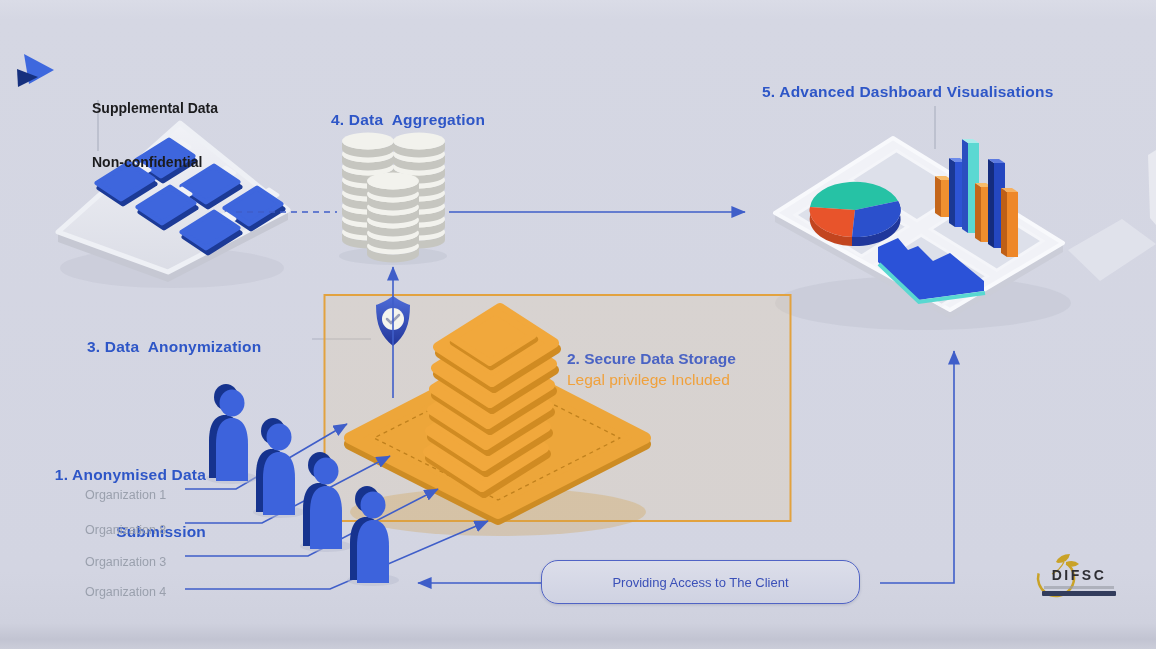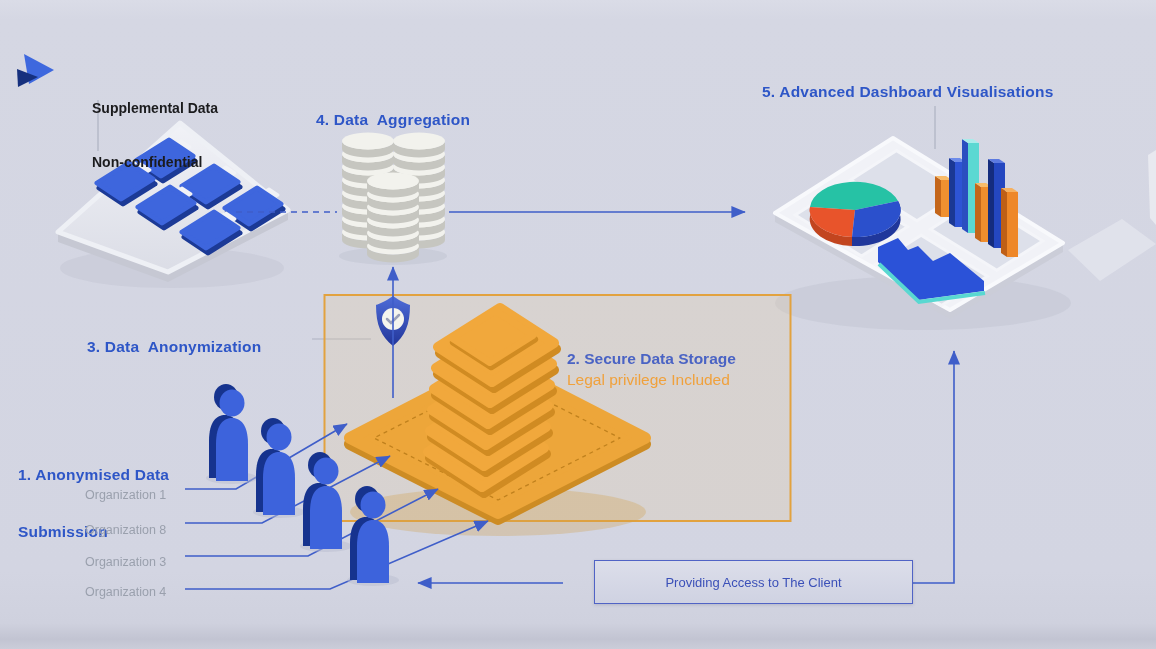--- a/index.html
+++ b/index.html
@@ -6,22 +6,22 @@
   .stage{position:relative;width:1156px;height:649px;overflow:hidden;
     background:linear-gradient(180deg,#dadce7 0%,#d5d7e3 3%,#d3d5e2 88%,#cfd1de 96%,#c2c4d2 98.5%,#cbcdd9 100%);
     font-family:"Liberation Sans",sans-serif;}
   .abs{position:absolute}
   svg{display:block}
   .h{font-weight:bold;color:#2e56c7;font-size:15.5px;line-height:19px;white-space:pre;letter-spacing:.2px}
   .h-black{font-weight:bold;color:#1b1b1d;font-size:14px;line-height:18px;white-space:pre}
   .h-step2{font-weight:bold;color:#4a63c4;font-size:15.5px;line-height:19px;white-space:pre}
   .h-orange{font-weight:normal;color:#f0a13c;font-size:15.5px;line-height:19px;white-space:pre}
   .org{color:#9aa0ad;font-size:12.5px;line-height:15px;white-space:pre}
-  .centered{text-align:left}
-  .access-btn{left:594px;top:560px;width:317px;height:42px;border:1.5px solid #5063c5;border-radius:0;
+  .centered{text-align:right}
+  .access-btn{left:541px;top:560px;width:317px;height:42px;border:1.5px solid #5063c5;border-radius:17px;
     background:linear-gradient(180deg,#dcdeea 0%,#cfd2e2 100%);display:flex;align-items:center;justify-content:center;
     color:#3b50b8;font-size:13px;box-shadow:0 1px 3px rgba(40,50,90,.18);cursor:pointer}
   .logo{left:1026px;top:550px;width:106px;height:62px}
   .logo .word{position:absolute;left:14px;top:17px;width:78px;text-align:center;font-weight:bold;font-size:14px;
     letter-spacing:2.5px;color:#2e2e33}
   .logo .tiny-row{position:absolute;left:18px;top:36px;width:70px;height:2.5px;background:#9b9ea8;opacity:.65}
   .logo .bar{position:absolute;left:16px;top:41px;width:74px;height:5px;background:#323c5c;border-radius:1px}
 </style>
 </head>
 <body>
@@ -205,21 +205,21 @@
     <use href="#person" transform="translate(326,473)"></use>
     <use href="#person" transform="translate(373,507)"></use>
   </g>
 </svg>
 
   <div class="abs h-black" style="left:92px;top:63px">
     <div>Supplemental Data</div>
     <div>Non-confidential</div>
   </div>
 
-  <div class="abs h" style="left:316px;top:110px">4. Data  Aggregation</div>
+  <div class="abs h" style="left:331px;top:110px">4. Data  Aggregation</div>
 
   <div class="abs h" style="left:762px;top:82px">5. Advanced Dashboard Visualisations</div>
 
   <div class="abs h-step2" style="left:567px;top:349px">2. Secure Data Storage</div>
   <div class="abs h-orange" style="left:567px;top:370px">Legal privilege Included</div>
 
   <div class="abs h" style="left:87px;top:337px">3. Data  Anonymization</div>
 
   <div class="abs h centered" style="left:18px;top:427px;width:188px">
     <div>1. Anonymised Data</div>
@@ -228,14 +228,25 @@
 
   <div class="abs org" style="left:85px;top:488px">Organization 1</div>
   <div class="abs org" style="left:85px;top:523px">Organization 8</div>
   <div class="abs org" style="left:85px;top:555px">Organization 3</div>
   <div class="abs org" style="left:85px;top:585px">Organization 4</div>
 
   <div class="abs access-btn">
     <span>Providing Access to The Client</span>
   </div>
 
+  <div class="abs logo">
+    <svg class="abs" style="left:4px;top:0" width="56" height="52" viewBox="0 0 56 52">
+      <circle cx="26" cy="28" r="18" fill="none" stroke="#c9a227" stroke-width="2.5" stroke-dasharray="78 36" transform="rotate(-55 26 28)"></circle>
+      <path d="M26,12 q4,-8 14,-8 q-2,9 -12,9 z" fill="#c9a227"></path>
+      <path d="M36,12 q8,-3 13,2 q-6,5 -13,1 z" fill="#c9a227"></path>
+      <path d="M22,24 q8,-4 12,-12" stroke="#c9a227" stroke-width="1.2" fill="none"></path>
+    </svg>
+    <div class="word">DIFSC</div>
+    <div class="tiny-row"></div>
+    <div class="bar"></div>
+  </div>
 
 </div>
 
 </body></html>

